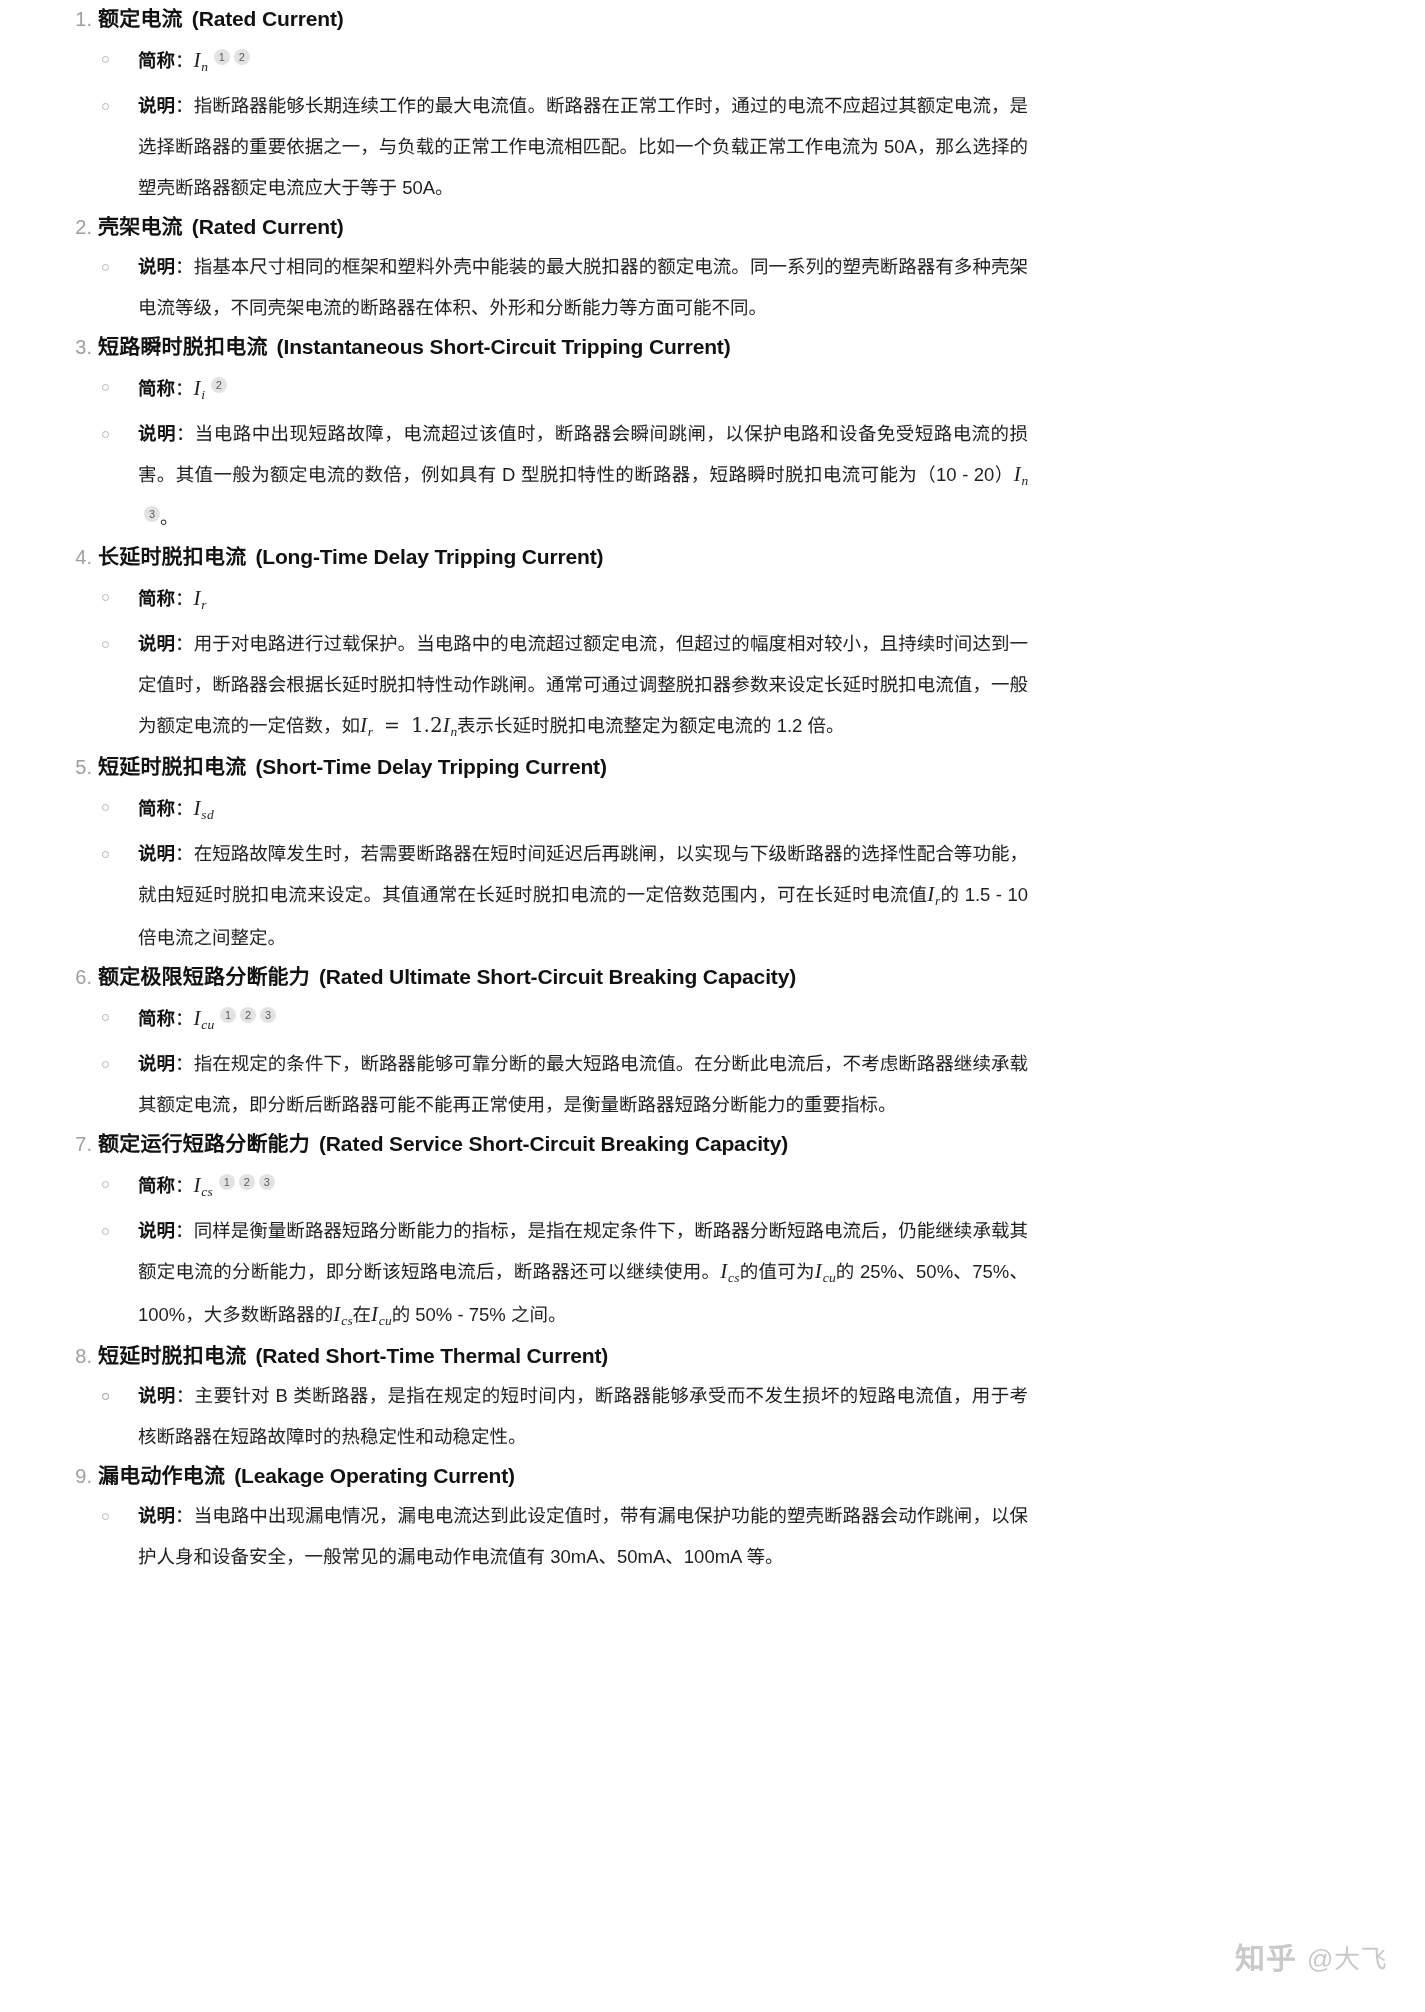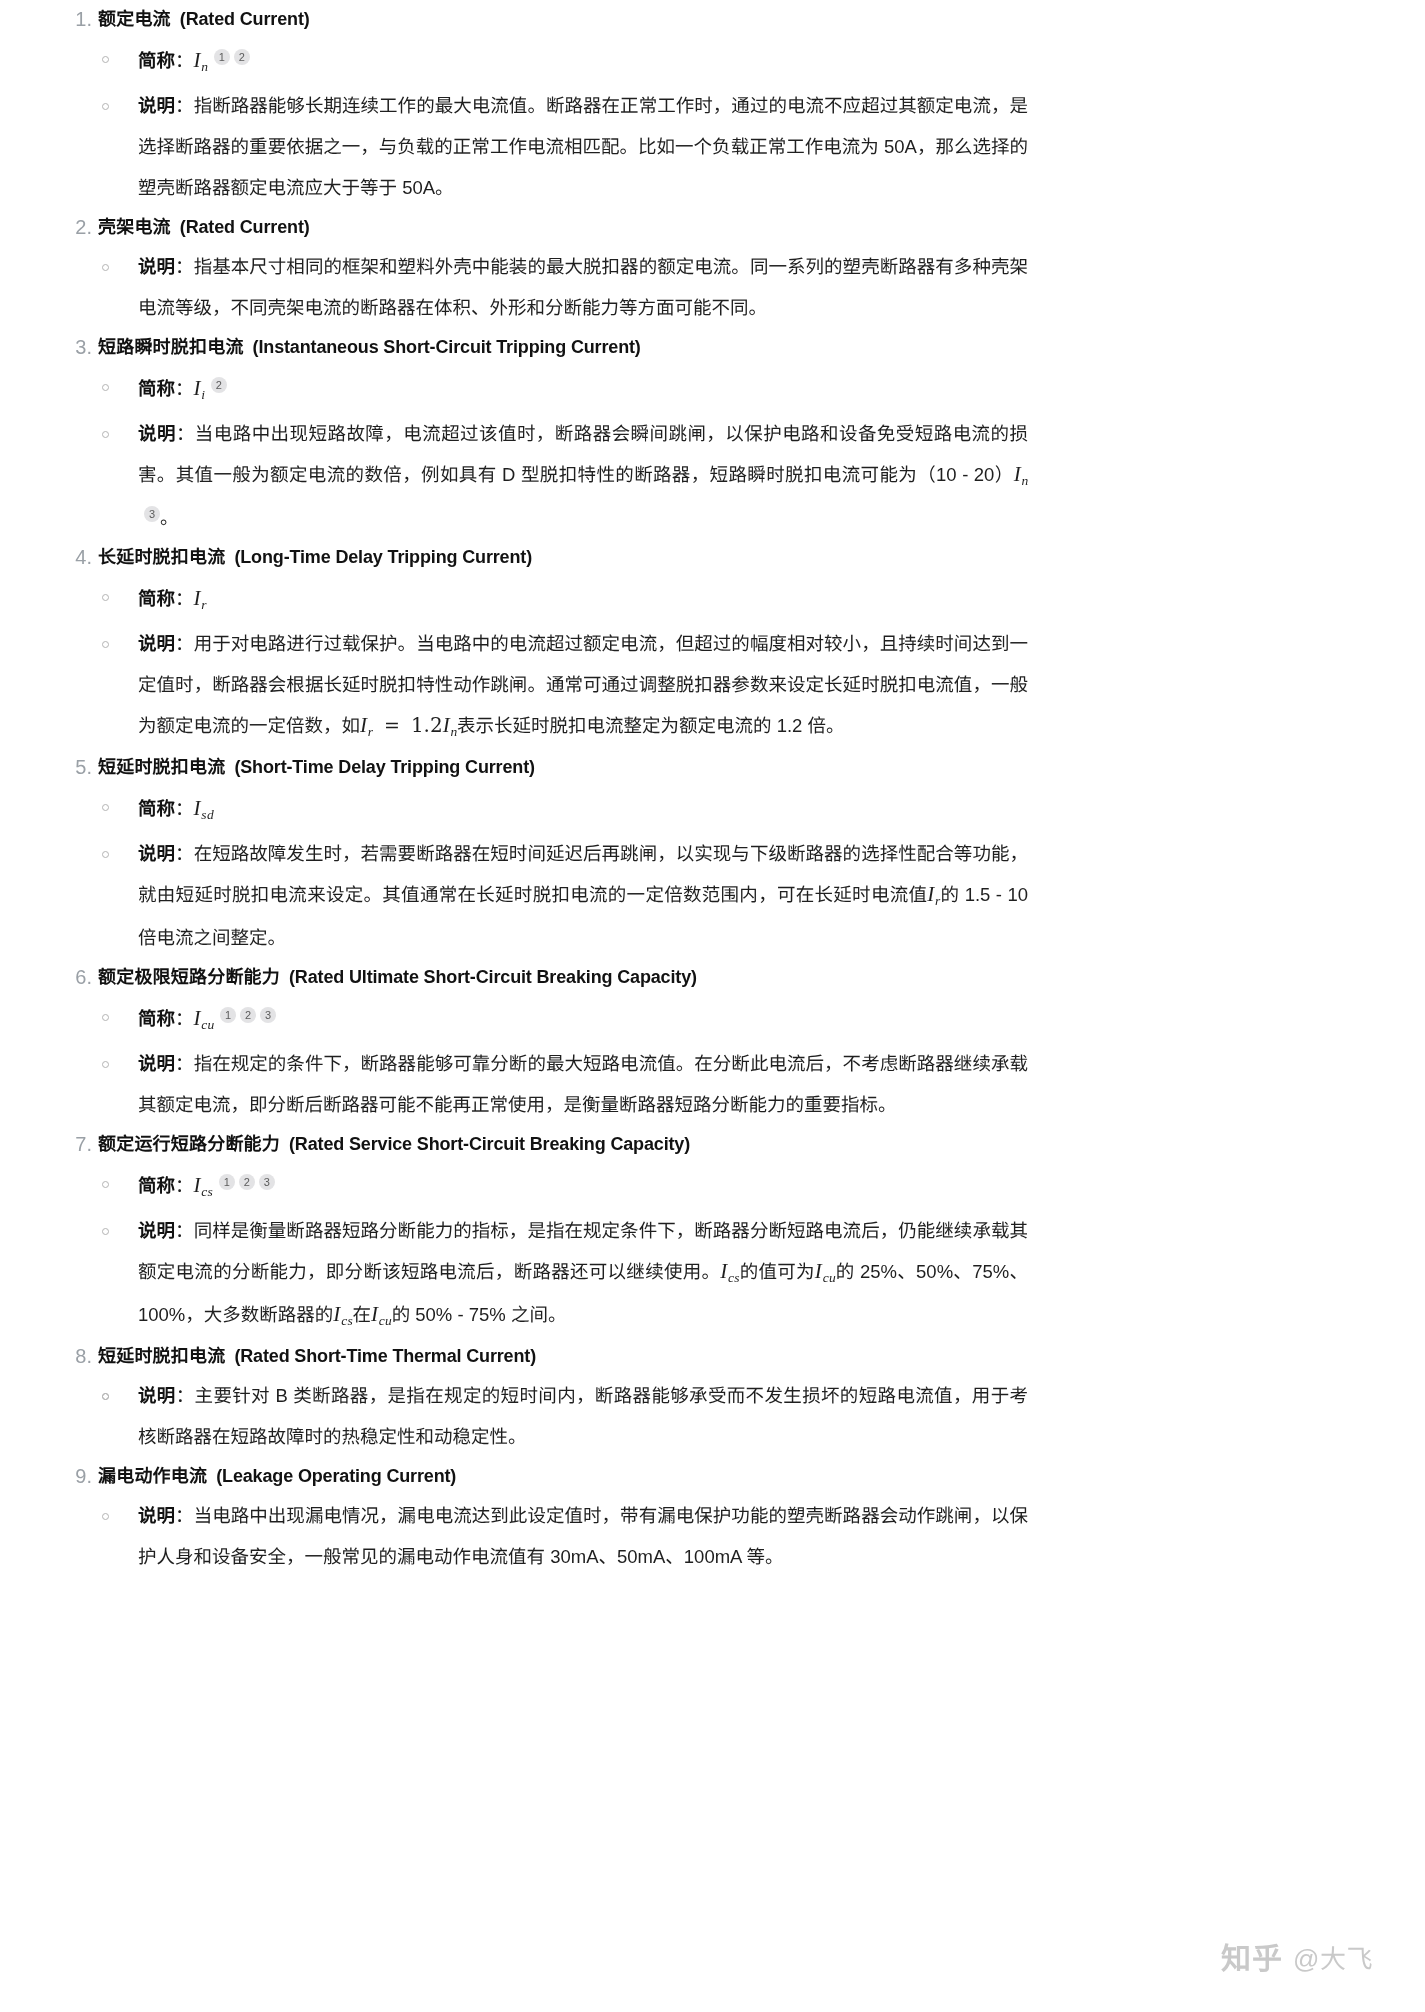--- a/index.html
+++ b/index.html
@@ -37,21 +37,21 @@
     left: 62px;
     top: 0;
     width: 30px;
     text-align: right;
     color: #9aa0a6;
     font-size: 20px;
     line-height: 38px;
     font-family: "Liberation Sans", sans-serif;
   }
   .term-head {
-    font-size: 18px;
+    font-size: 21px;
     line-height: 38px;
     padding-top: 0;
     margin: 0;
     white-space: nowrap;
   }
   .term-head .cn {
     font-weight: bold;
     color: #121212;
     letter-spacing: 0.2px;
   }
@@ -141,21 +141,21 @@
     font-style: normal;
     text-align: center;
     vertical-align: 6px;
     box-sizing: border-box;
   }
   .cite + .cite { margin-left: 4px; }
 
   
   .watermark {
     position: absolute;
-    right: 52px;
+    right: 38px;
     bottom: 34px;
     display: flex;
     align-items: center;
     gap: 10px;
     user-select: none;
     margin-left: 36px;
   }
   .wm-logo {
     font-size: 30px;
     font-weight: bold;

